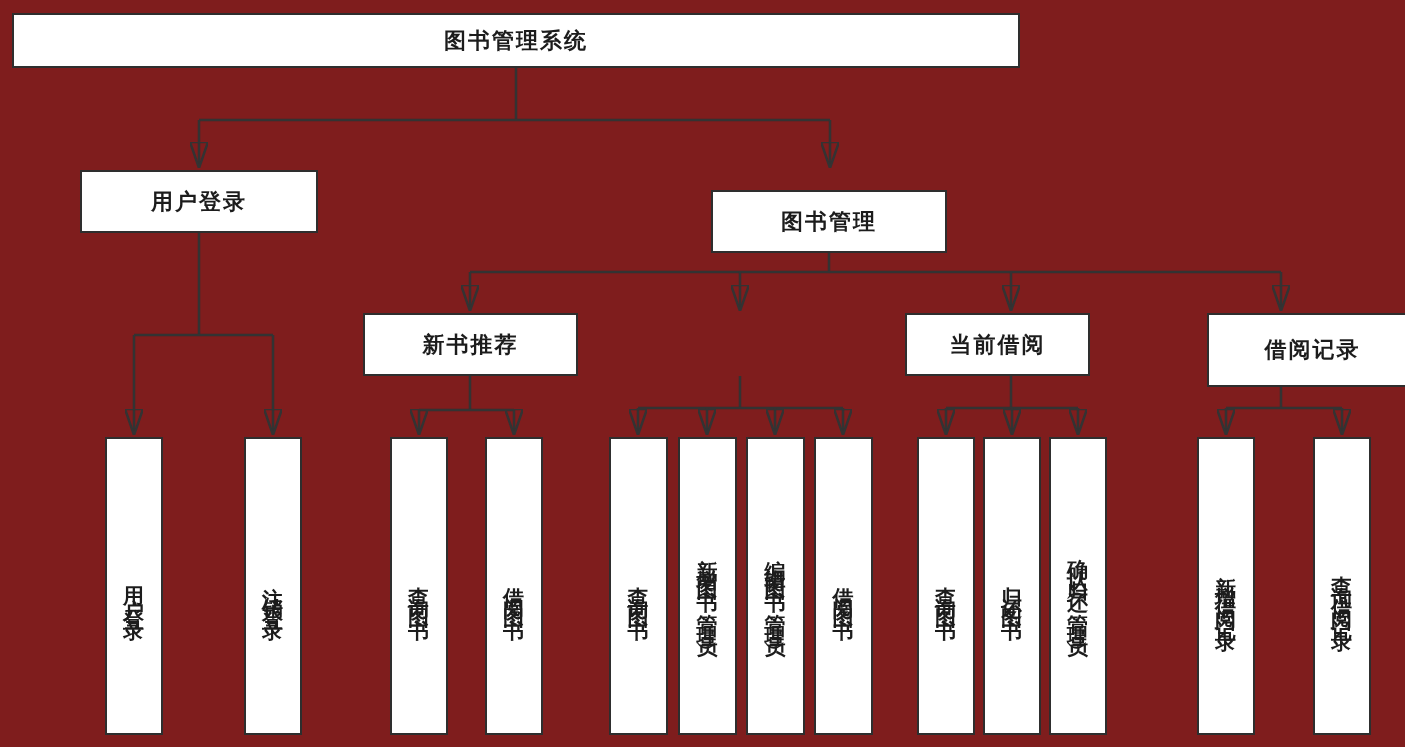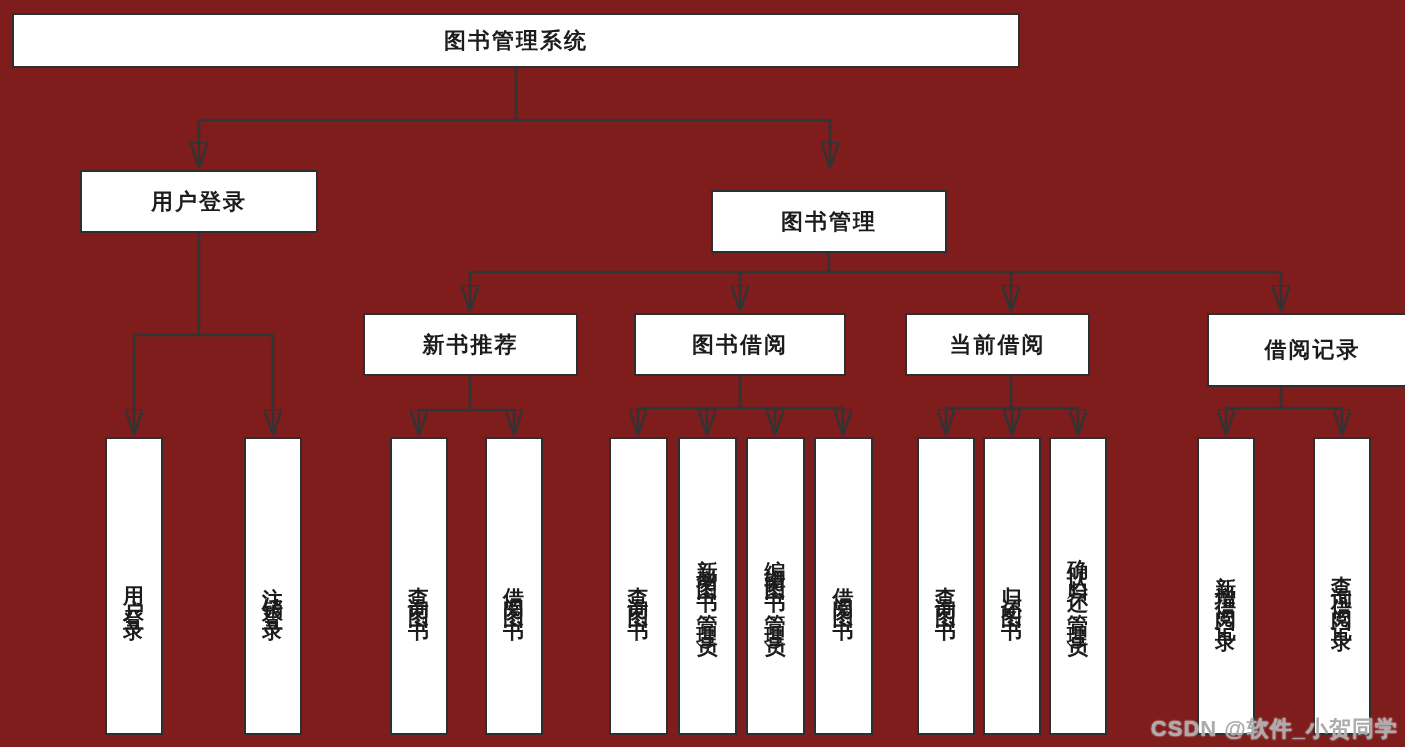--- a/index.html
+++ b/index.html
@@ -123,23 +123,20 @@
   <div class="node" style="left:80px; top:170px; width:238px; height:63px;">
     <span class="lbl">用户登录</span>
   </div>
   <div class="node" style="left:711px; top:170px; width:236px; height:63px;margin-top:20px;">
     <span class="lbl">图书管理</span>
   </div>
 
   <div class="node" style="left:363px; top:313px; width:215px; height:63px;text-align:center;">
     <span class="lbl">新书推荐</span>
   </div>
-  <div class="node" style="left:634px; top:313px; width:212px; height:63px;">
-    <span class="lbl">图书借阅</span>
-  </div>
   <div class="node" style="left:905px; top:313px; width:185px; height:63px;">
     <span class="lbl">当前借阅</span>
   </div>
   <div class="node" style="left:1175px; top:313px; width:211px; height:74px;margin-left:32px;">
     <span class="lbl">借阅记录</span>
   </div>
 
   <div class="node vnode" style="left:105px; top:437px; width:58px; height:298px;">
     <span class="lbl">用户登录</span>
   </div>
@@ -177,15 +174,14 @@
     <span class="lbl">确认归还（管理员）</span>
   </div>
 
   <div class="node vnode" style="left:1197px; top:437px; width:58px; height:298px;">
     <span class="lbl">新增借阅记录</span>
   </div>
   <div class="node vnode" style="left:1313px; top:437px; width:58px; height:298px;">
     <span class="lbl">查询借阅记录</span>
   </div>
 
-  <div class="watermark">CSDN @软件_小贺同学</div>
 
 </div>
 
 </body></html>

